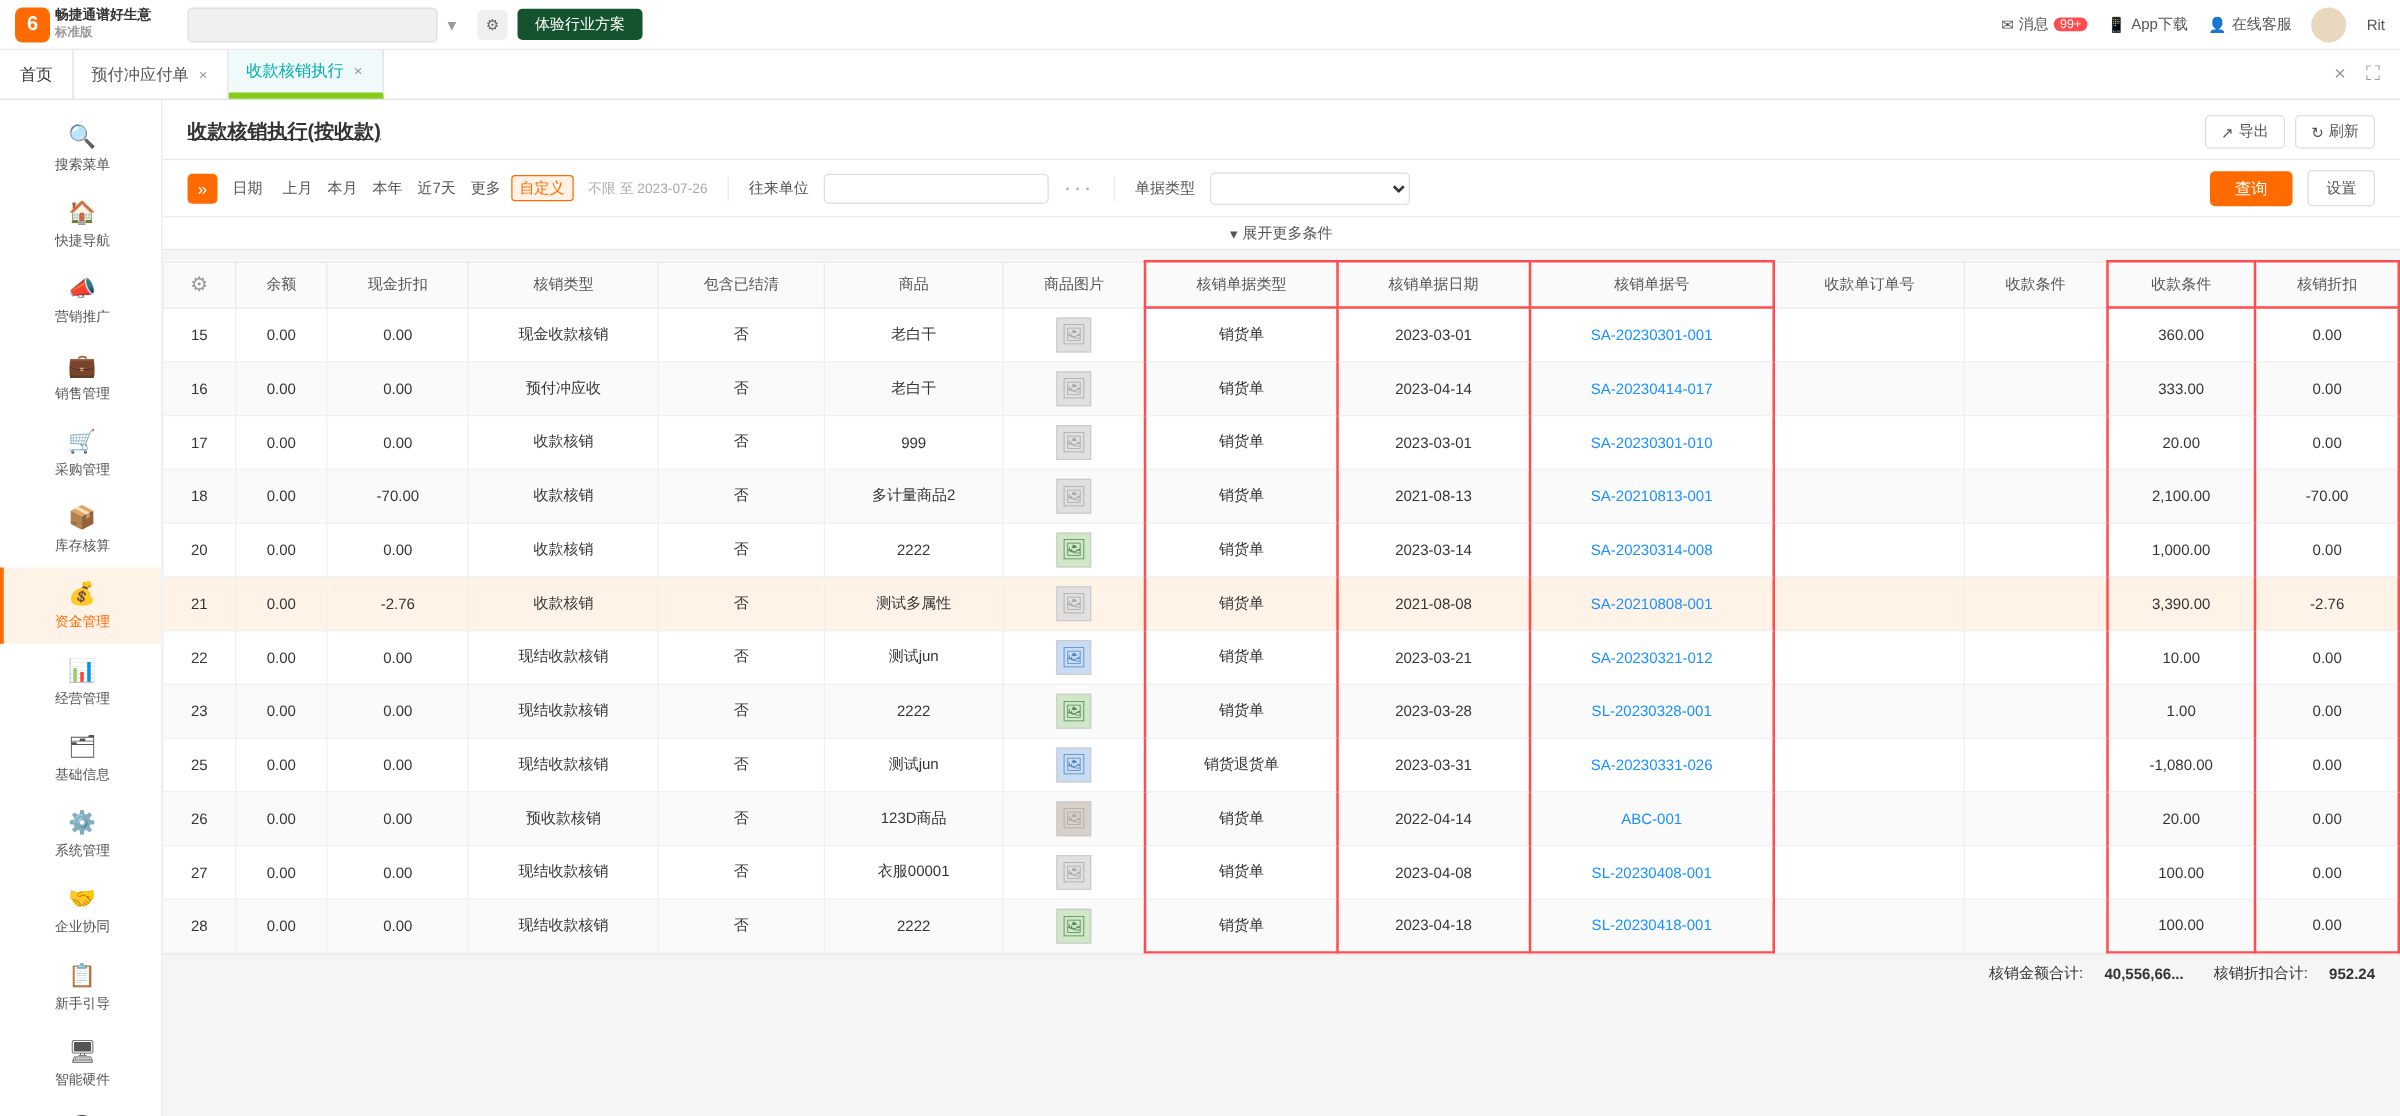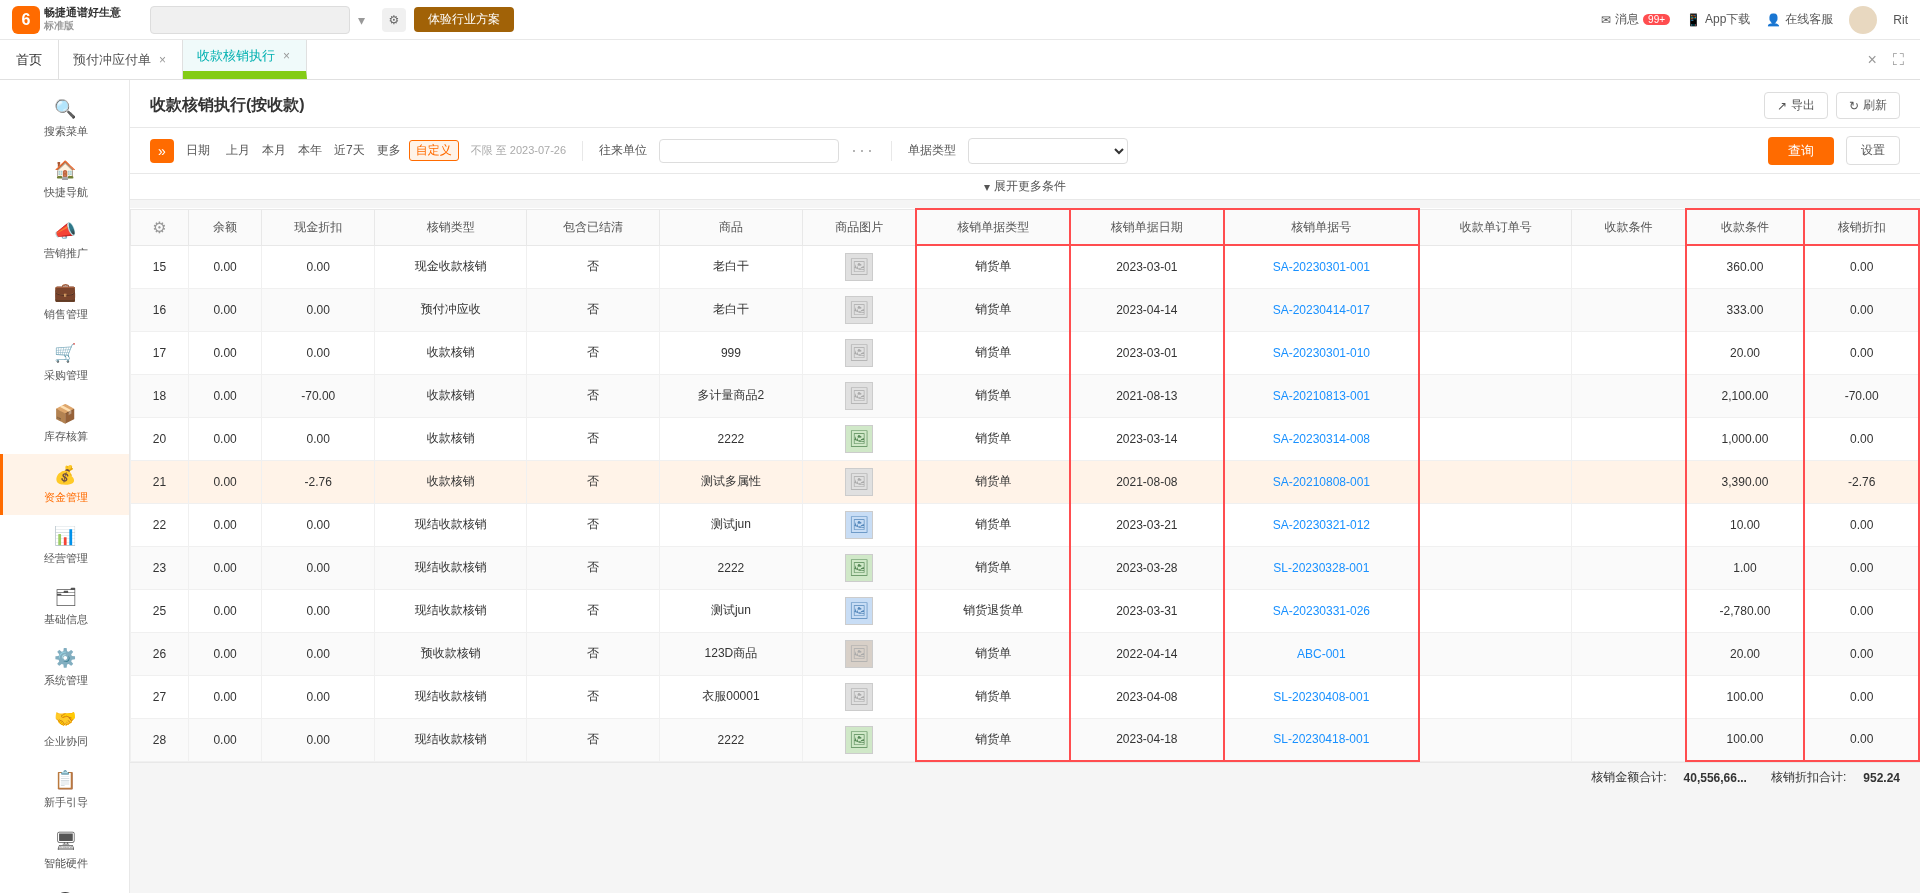--- a/index.html
+++ b/index.html
@@ -40,21 +40,21 @@
       font-size: 14px;
     }
     .top-bar-gear {
       width: 24px; height: 24px;
       border-radius: 4px;
       background: #f0f0f0;
       display: flex; align-items: center; justify-content: center;
       cursor: pointer; color: #666;
     }
     .btn-industry {
-      background: #a16207;
+      background: #14532d;
       color: white;
       border: none;
       border-radius: 4px;
       padding: 4px 14px;
       font-size: 12px;
       cursor: pointer;
     }
     .top-bar-right {
       display: flex; align-items: center; gap: 16px;
       color: #555; font-size: 12px;
@@ -94,21 +94,21 @@
       display: flex; align-items: center; gap: 6px;
       font-size: 13px;
       color: #555;
       border-right: 1px solid #e0e0e0;
       cursor: pointer;
       position: relative;
     }
     .tab-item.active {
       color: #00b0b0;
       background: #f0fafa;
-      border-bottom: 8px solid #84cc16;
+      border-bottom: 5px solid #84cc16;
     }
     .tab-close {
       font-size: 12px;
       color: #999;
       cursor: pointer;
       padding: 2px;
     }
     .tab-right {
       margin-left: auto;
       display: flex; align-items: center; gap: 8px;
@@ -150,21 +150,21 @@
     
     .main-content { flex: 1; overflow: hidden; display: flex; flex-direction: column; background: #f5f5f5; }
 
     
     .page-header {
       background: #fff;
       padding: 12px 20px 8px;
       display: flex; align-items: center; justify-content: space-between;
       border-bottom: 1px solid #e8e8e8;
     }
-    .page-title { font-size: 16px; font-weight: bold; color: #333; }
+    .page-title { font-size: 16px; font-weight: bold; color: #333; text-decoration: underline; }
     .page-actions { display: flex; gap: 8px; }
     .btn-export, .btn-refresh {
       padding: 4px 12px;
       border-radius: 4px;
       border: 1px solid #ddd;
       background: #fff;
       font-size: 12px;
       cursor: pointer;
       color: #555;
       display: flex; align-items: center; gap: 4px;
@@ -697,21 +697,21 @@
               <td>
                 <div style="display: flex; justify-content: center;">
                   <span class="img-placeholder has-img">🖼</span>
                 </div>
               </td>
               <td class="col-htype">销货退货单</td>
               <td class="col-hdate">2023-03-31</td>
               <td class="col-hnum"><a class="link-text" href="#">SA-20230331-026</a></td>
               <td></td>
               <td></td>
-              <td class="col-hamount text-red">-2,780.00</td>
+              <td class="col-hamount text-red">-1,080.00</td>
               <td class="col-hdiscount">0.00</td>
             </tr>
             <tr>
               <td>26</td>
               <td>0.00</td>
               <td>0.00</td>
               <td>预收款核销</td>
               <td>否</td>
               <td>123D商品</td>
               <td>

